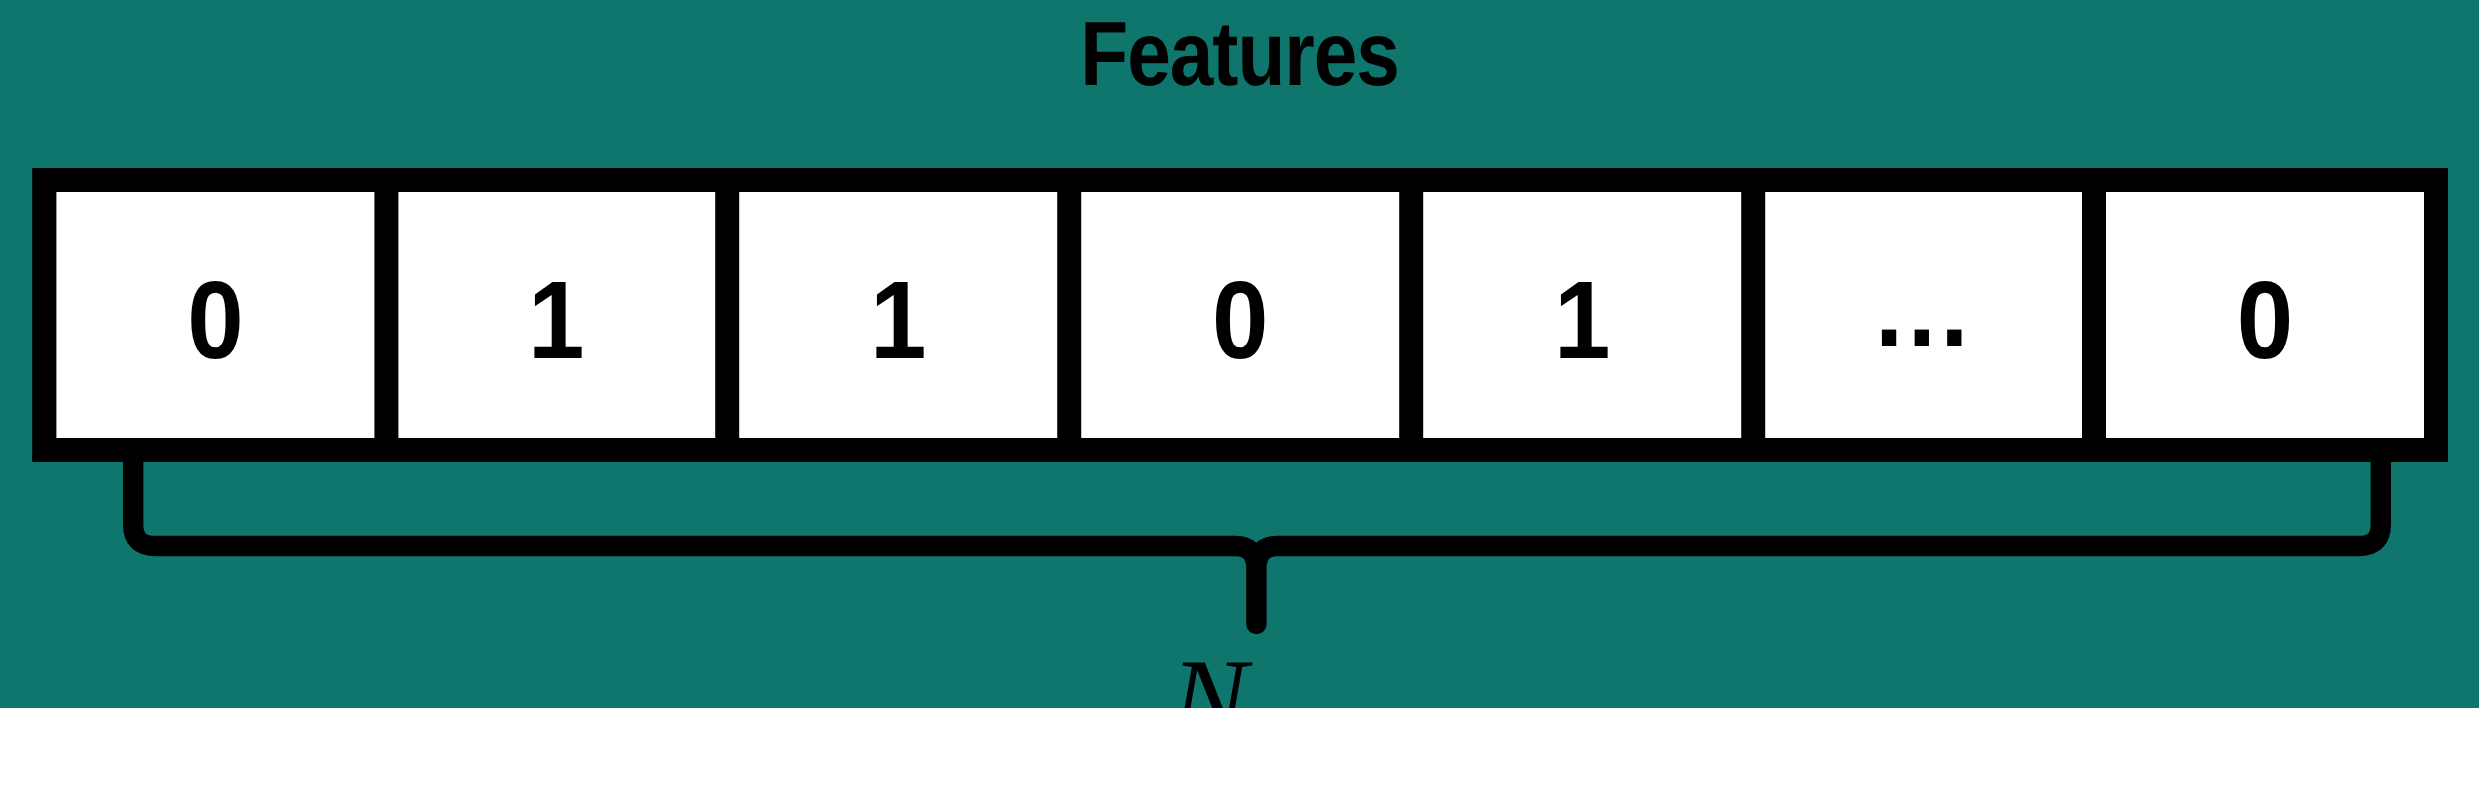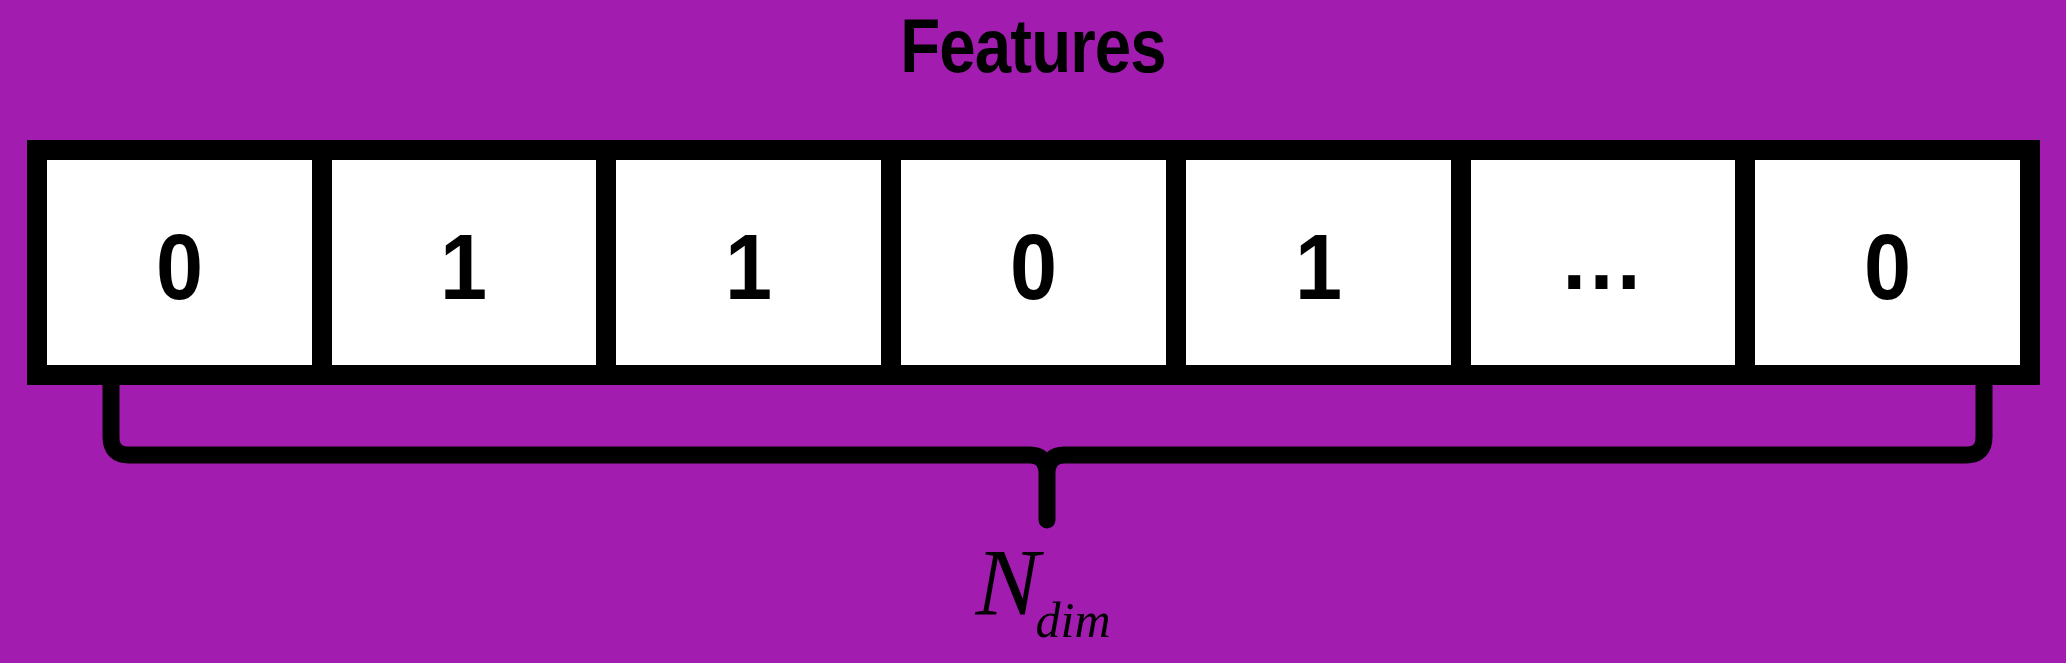--- a/index.html
+++ b/index.html
@@ -3,22 +3,22 @@
 <meta charset="utf-8">
 <style>
   html, body {
     margin: 0;
     padding: 0;
     background: #ffffff;
   }
   #canvas {
     position: relative;
     width: 2066px;
-    height: 663px;
-    background: #a21caf;
+    height: 590px;
+    background: #0f766e;
     overflow: hidden;
     font-family: "Liberation Sans", sans-serif;
   }
 
   
   #title {
     position: absolute;
     left: 0;
     top: 6px;
     width: 2066px;

